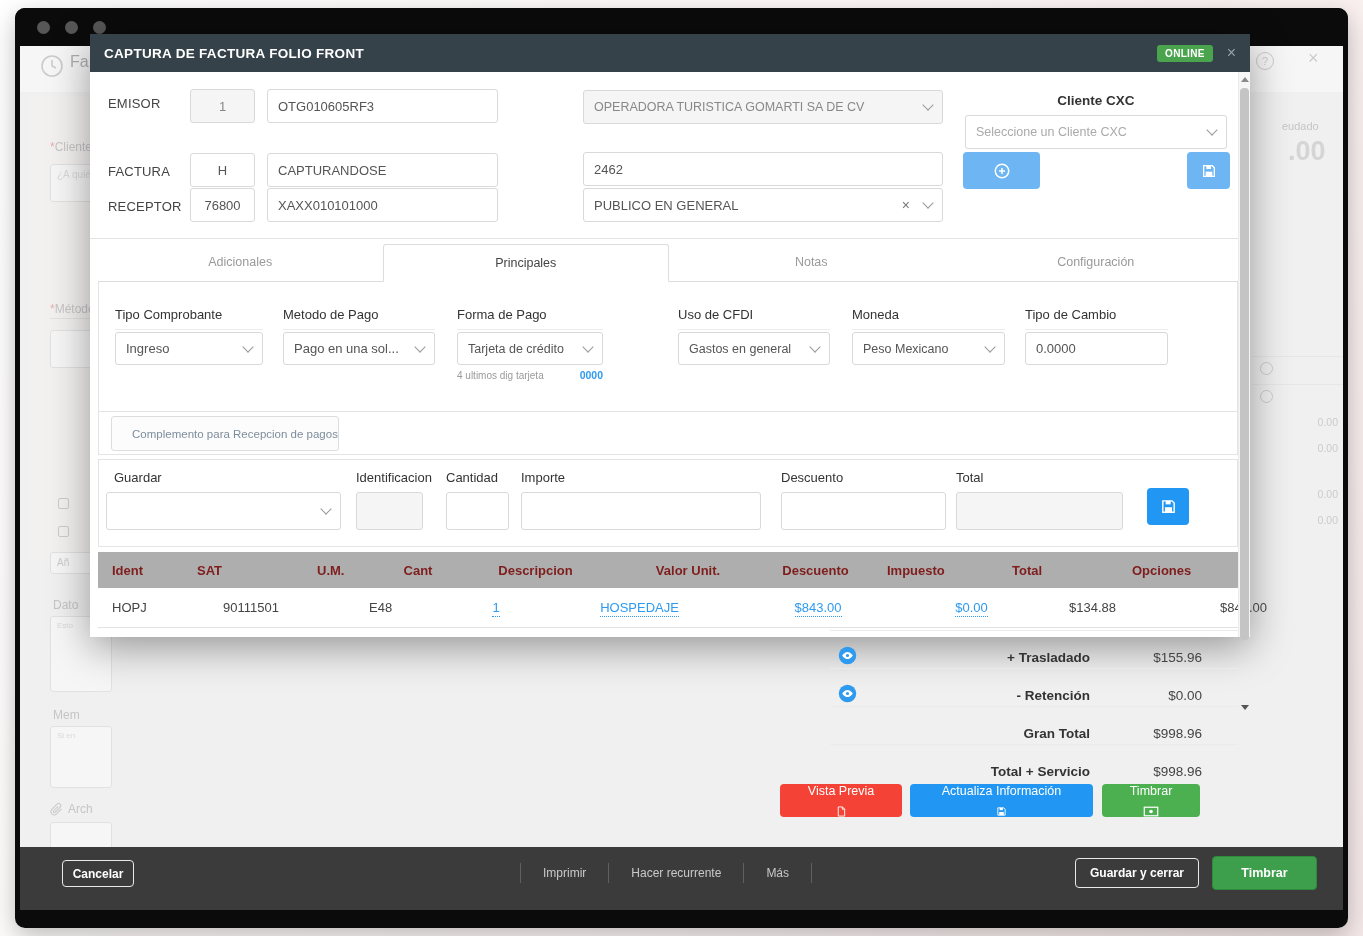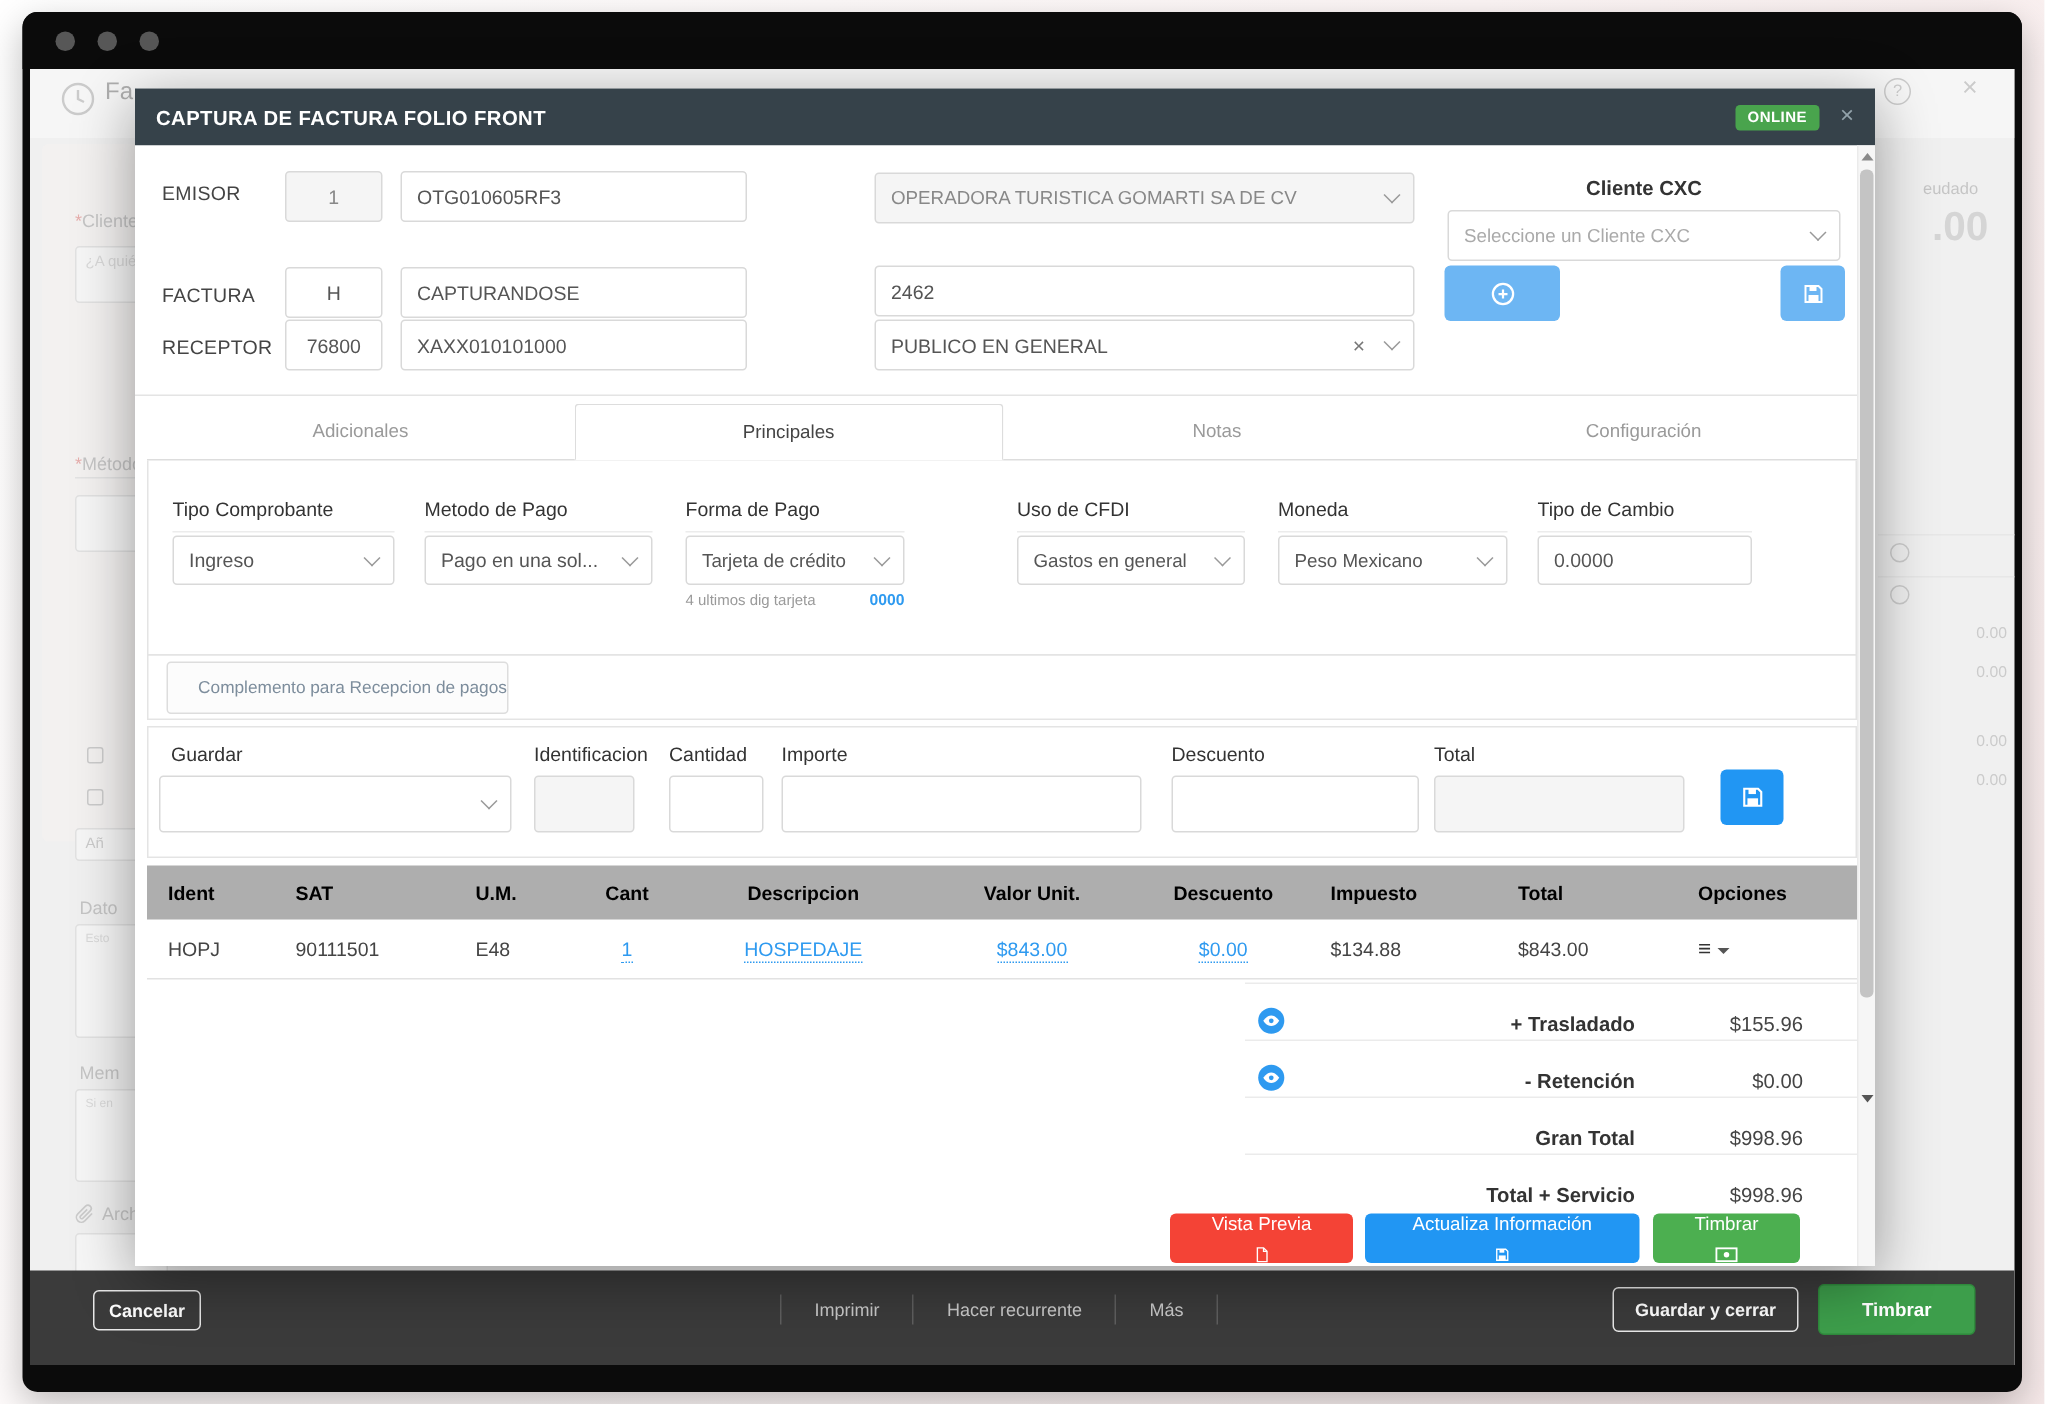--- a/index.html
+++ b/index.html
@@ -36,21 +36,21 @@
                    font-size:12px; font-weight:bold; display:flex; align-items:center; justify-content:center;
                    background:transparent; cursor:pointer; }
   .f-links { position:absolute; left:500px; top:0; height:52px; display:flex; align-items:center; gap:22px; }
   .f-link { color:#c9c9c9; font-size:12px; cursor:pointer; white-space:nowrap; }
   .f-sep { width:1px; height:20px; background:#5f5f5f; }
   .f-timbrar { position:absolute; left:1192px; top:9px; width:105px; height:34px; background:#3d9e4b;
                border:1px solid #2f8a3c; border-radius:4px; color:#fff; font-weight:bold; font-size:12.5px;
                display:flex; align-items:center; justify-content:center; cursor:pointer; }
 
   
-  .modal { position:absolute; left:90px; top:59px; width:1160px; height:785px; background:#fff;
+  .modal { position:absolute; left:90px; top:34px; width:1160px; height:603px; background:#fff;
            border-radius:2px; box-shadow:0 10px 40px rgba(0,0,0,.38); }
   .m-header { position:absolute; left:0; top:0; right:0; height:38px; background:#36424a;
               display:flex; align-items:center; padding:0 14px; }
   .m-title { color:#fff; font-size:13.5px; font-weight:bold; letter-spacing:.3px; }
   .m-online { margin-left:auto; background:#49a44d; color:#fff; font-size:10px; font-weight:bold;
               padding:3px 8px; border-radius:3px; letter-spacing:.3px; }
   .m-close { margin-left:14px; color:#93a3ab; font-size:16px; cursor:pointer; line-height:1; }
   .m-body { position:absolute; left:0; top:38px; right:0; bottom:0; background:#fff; }
 
   .hlabel { position:absolute; font-size:13px; color:#444; letter-spacing:.2px; }
@@ -87,22 +87,22 @@
   .comp-btn { position:absolute; left:12px; top:4px; width:228px; height:35px; background:#fcfcfc;
               border:1px solid #ddd; border-radius:3px; font-size:11.5px; color:#7d8d9c;
               display:flex; align-items:center; justify-content:center; cursor:pointer;padding-left:20px; }
   .concepto { position:absolute; left:8px; top:387px; width:1140px; height:88px; border:1px solid #e4e4e4; }
   .clabel { position:absolute; top:10px; font-size:13px; color:#333; white-space:nowrap; }
 
   
   .tbl { position:absolute; left:8px; top:480px; width:1140px; }
   .trow { display:grid; grid-template-columns:85px 120px 80px 70px 165px 140px 115px 125px 120px 120px;
           align-items:center; }
-  .thead { height:36px; background:#aeaeae; color:#000000; font-size:13px; font-weight:bold; }
-  .tdata { height:40px; border-bottom:1px solid #e2e2e2; font-size:13px; color:#444; }
+  .thead { height:36px; background:#aeaeae; color:#7f1d1d; font-size:13px; font-weight:bold; }
+  .tdata { height:40px; border-bottom:1px solid #e2e2e2; font-size:13px; color:#444;gap:26px; }
   .cell { padding-left:14px; white-space:nowrap; }
   .cell.c { text-align:center; padding-left:0; }
   .lnk { color:#2e9af0; border-bottom:1px dotted #2e9af0; padding-bottom:1px; cursor:pointer; }
   .opt-icon { font-size:15px; color:#333; cursor:pointer; letter-spacing:1px; }
   .caret { display:inline-block; width:0; height:0; border-left:4px solid transparent;
            border-right:4px solid transparent; border-top:4px solid #555; margin-left:3px; vertical-align:middle; }
 
   
   .totals { position:absolute; left:740px; top:558px; width:408px; }
   .t-row { height:38px; display:flex; align-items:center; border-top:1px solid #ebebeb; padding:16px 36px 0 8px; }

